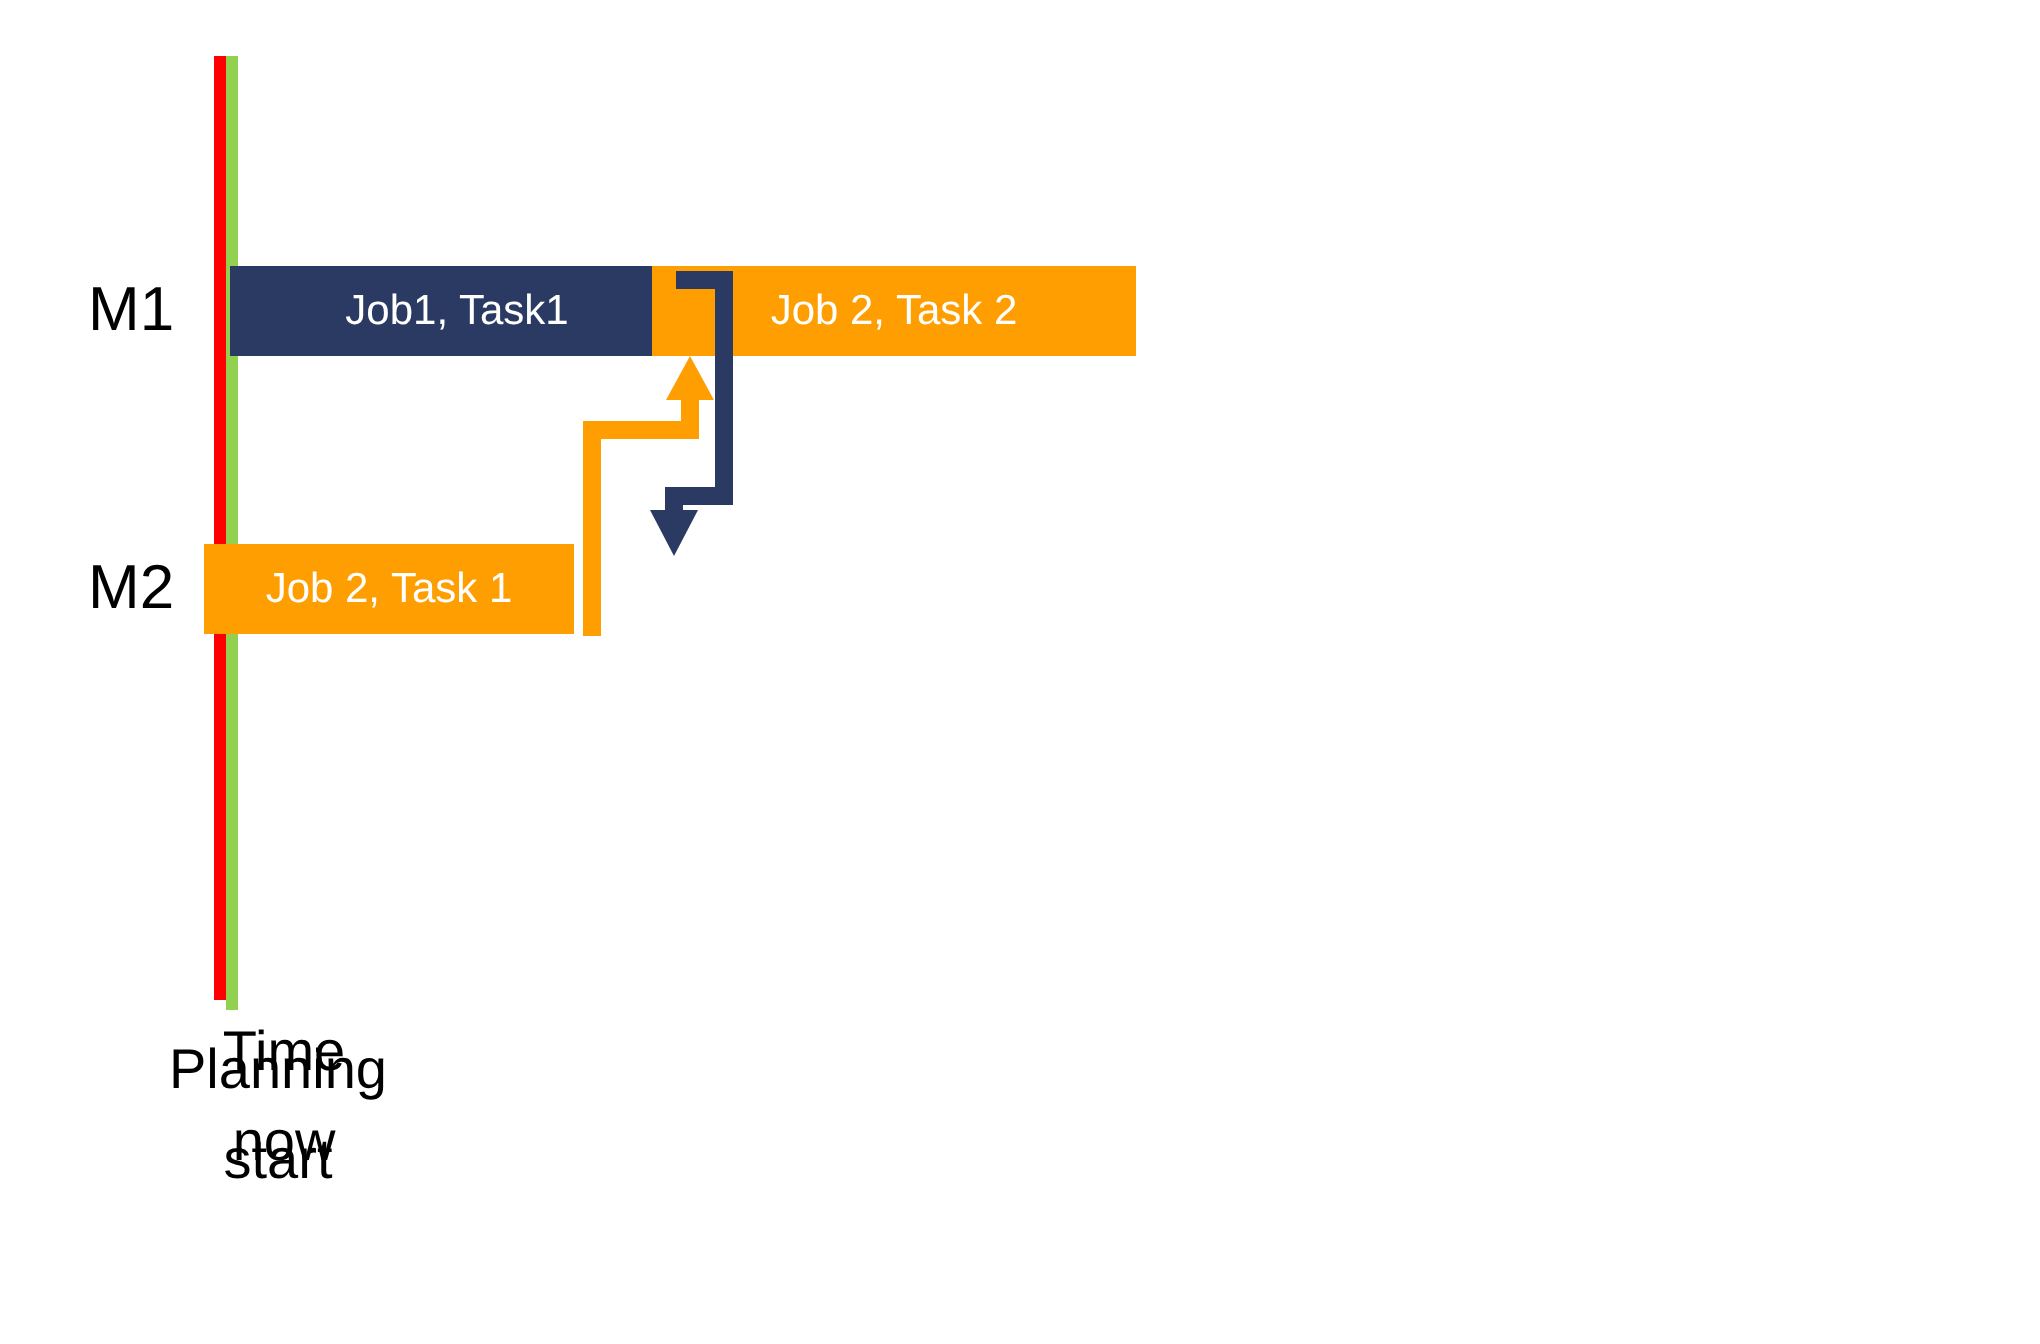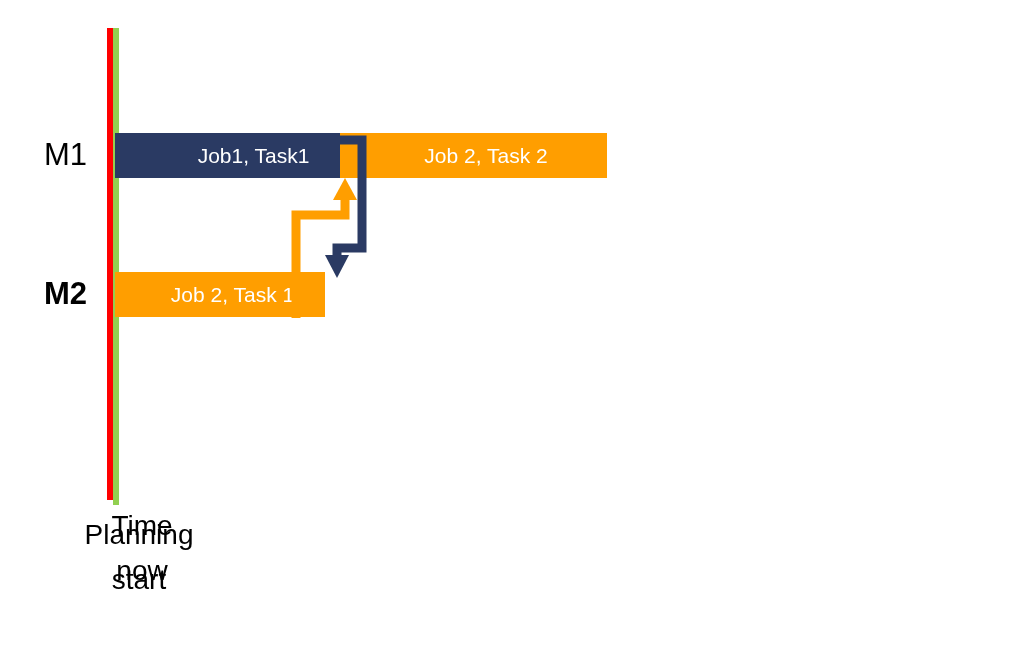--- a/index.html
+++ b/index.html
@@ -29,41 +29,40 @@
   
   .row-label {
     position: absolute;
     font-size: 31px;
     color: #000000;
     line-height: 1;
     white-space: nowrap;
     font-family: "Liberation Sans", sans-serif;
   }
   .row-label-m1 { left: 44px;  top: 139px; }
-  .row-label-m2 { left: 44px;  top: 278px; font-weight: bold; }
+  .row-label-m2 { left: 44px;  top: 278px; }
 
   
   .bar {
     position: absolute;
     height: 45px;
     display: flex;
     align-items: center;
     justify-content: center;
     color: #ffffff;
     font-size: 21px;
     white-space: nowrap;
     font-family: "Liberation Sans", sans-serif;
-    padding-left: 25px;
   }
   .bar-navy   { background: #2A3A63; }
   .bar-orange { background: #FF9E00; }
 
   .bar-j1t1 { left: 115px; top: 133px; width: 227px; }
-  .bar-j2t2 { left: 340px; top: 133px; width: 242px; }
-  .bar-j2t1 { left: 115px; top: 272px; width: 185px; }
+  .bar-j2t2 { left: 326px; top: 133px; width: 242px; }
+  .bar-j2t1 { left: 102px; top: 272px; width: 185px; }
   .bar-j1t2 { left: 343px; top: 272px; width: 184px; }
 
   
   #arrows {
     position: absolute;
     left: 0;
     top: 0;
     width: 1020px;
     height: 672px;
     pointer-events: none;

